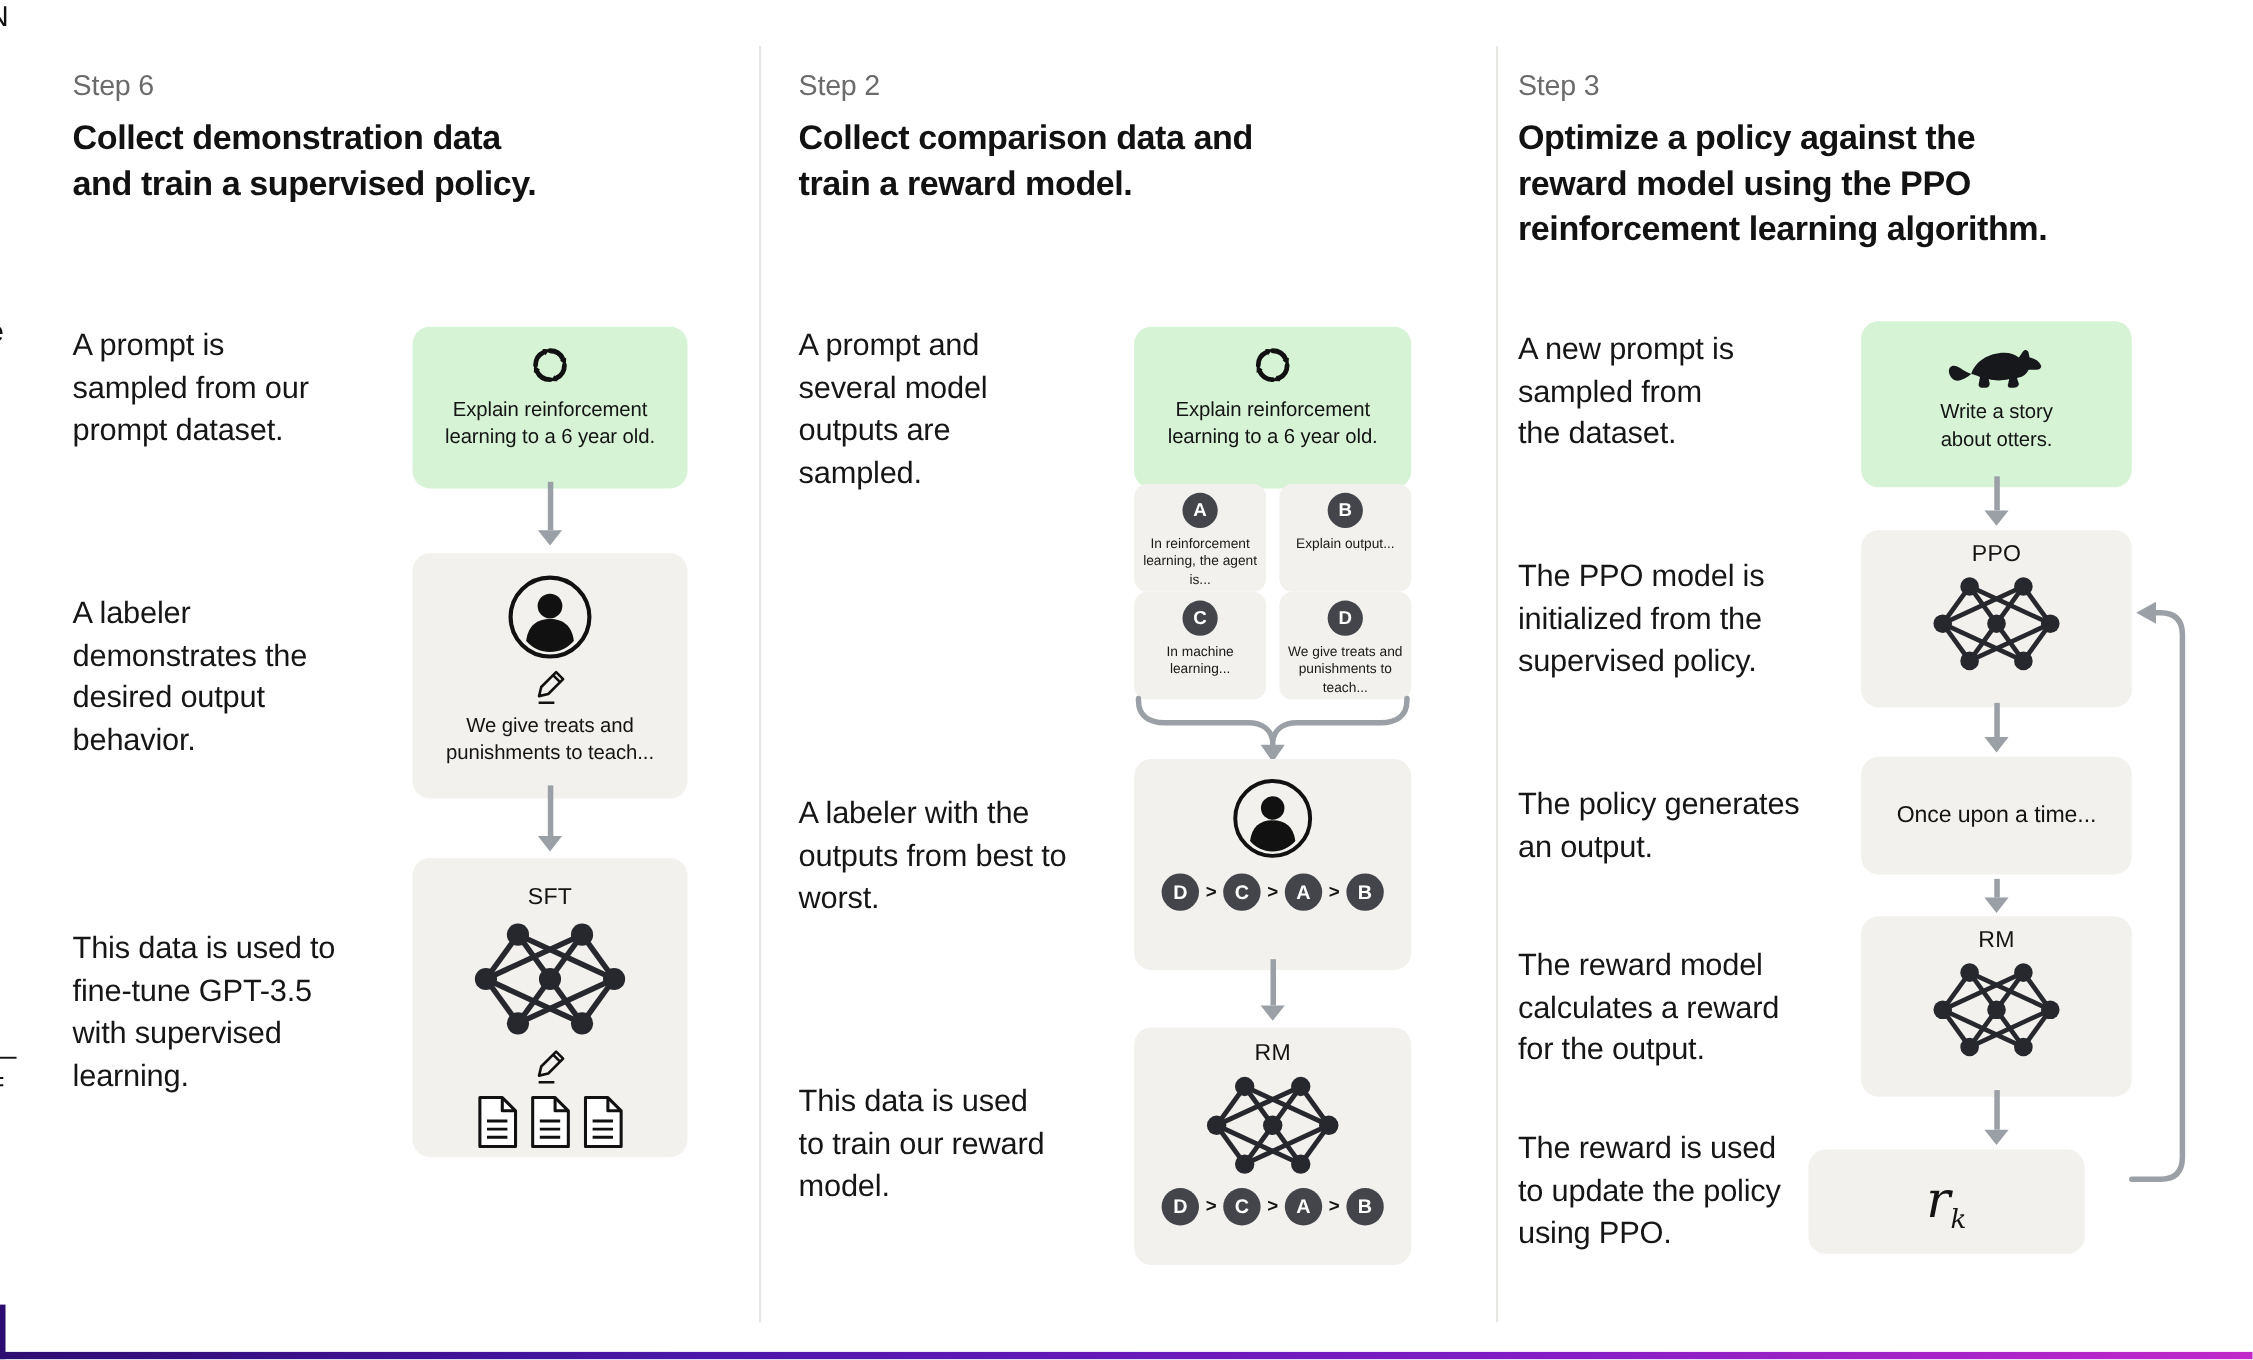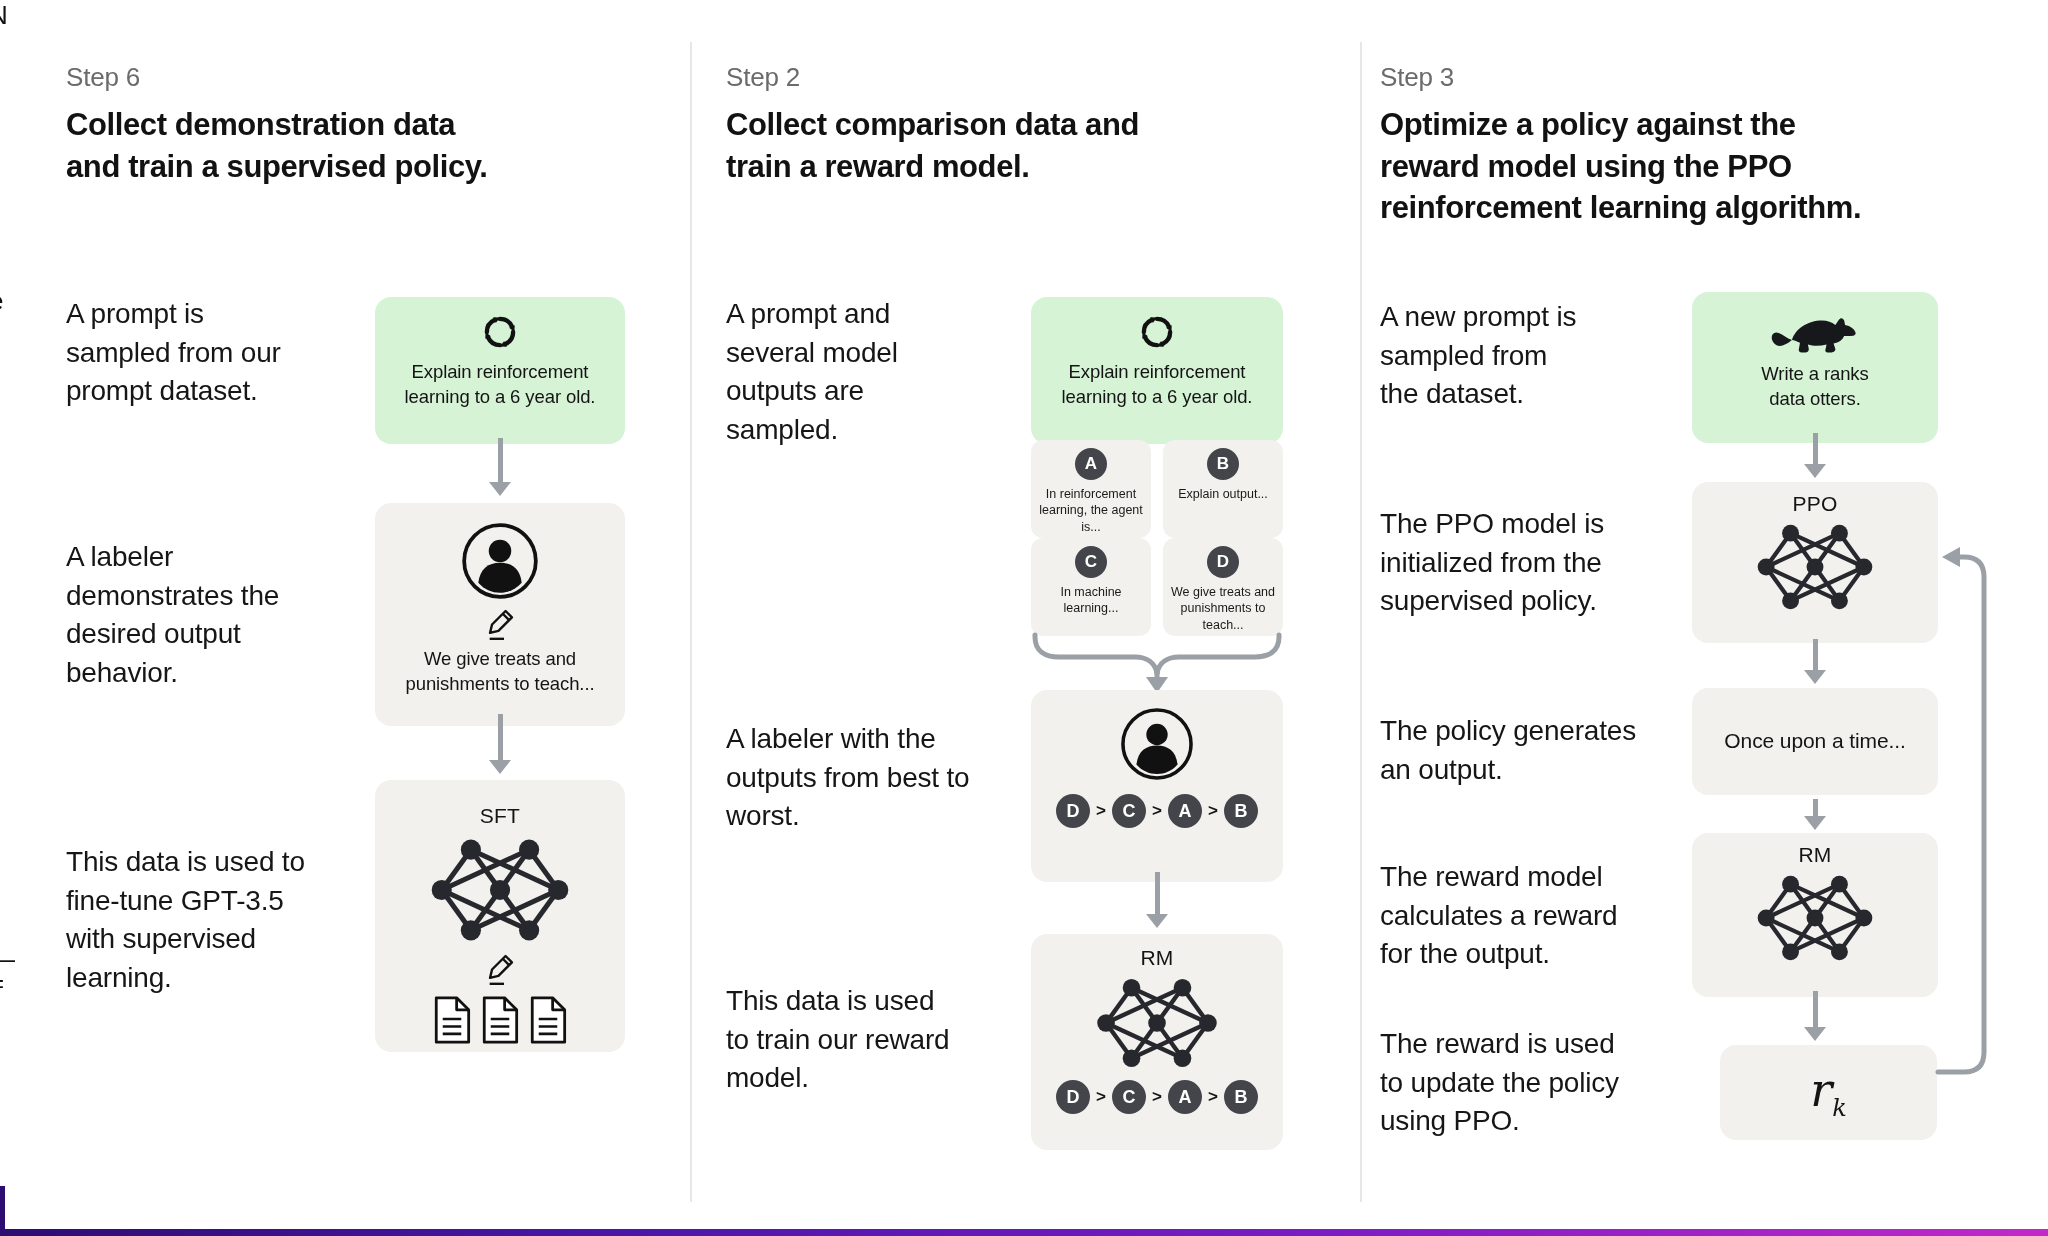--- a/index.html
+++ b/index.html
@@ -265,22 +265,22 @@
     <span>reinforcement learning algorithm.</span>
   </div>
 
   <div class="abs caption" style="left:1380px;top:298px;width:205px">A new prompt is sampled from the dataset.</div>
 
   <div class="box green" style="left:1692px;top:292px;width:246px;height:135px;padding-top:16px">
     <svg width="92" height="50" viewBox="0 0 104 56">
         <use href="#otter-icon-def"></use>
       </svg>
     <div class="box-text" style="margin-top:4px">
-      <span style="display:block">Write a ranks</span>
-      <span style="display:block">data otters.</span>
+      <span style="display:block">Write a story</span>
+      <span style="display:block">about otters.</span>
     </div>
   </div>
 
   <div class="varrow" style="left:1803px;top:433px;height:45px">
       <div class="stem"></div>
       <div class="head"></div>
     </div>
 
   <div class="abs caption" style="left:1380px;top:505px;width:265px">The PPO model is initialized from the supervised policy.</div>
 
@@ -316,21 +316,21 @@
       </svg>
   </div>
 
   <div class="varrow" style="left:1803px;top:991px;height:50px">
       <div class="stem"></div>
       <div class="head"></div>
     </div>
 
   <div class="abs caption" style="left:1380px;top:1025px;width:240px">The reward is used to update the policy using PPO.</div>
 
-  <div class="box gray" style="left:1720px;top:1045px;width:217px;height:95px;justify-content:center">
+  <div class="box gray" style="left:1644px;top:1045px;width:251px;height:95px;justify-content:center">
     <div class="rk-text"><span>r</span><sub>k</sub></div>
   </div>
 
   <svg class="abs" style="left:1930px;top:535px" width="80" height="545" viewBox="0 0 80 545">
     <path d="M8,537 H34 Q54,537 54,517 V42 Q54,22 34,22 H30" fill="none" stroke="#9aa0a6" stroke-width="5" stroke-linecap="round"></path>
     <polygon points="30,12 30,32 12,22" fill="#9aa0a6"></polygon>
   </svg>
 
   <div class="corner-line"></div>
   <div class="bottom-bar"></div>

